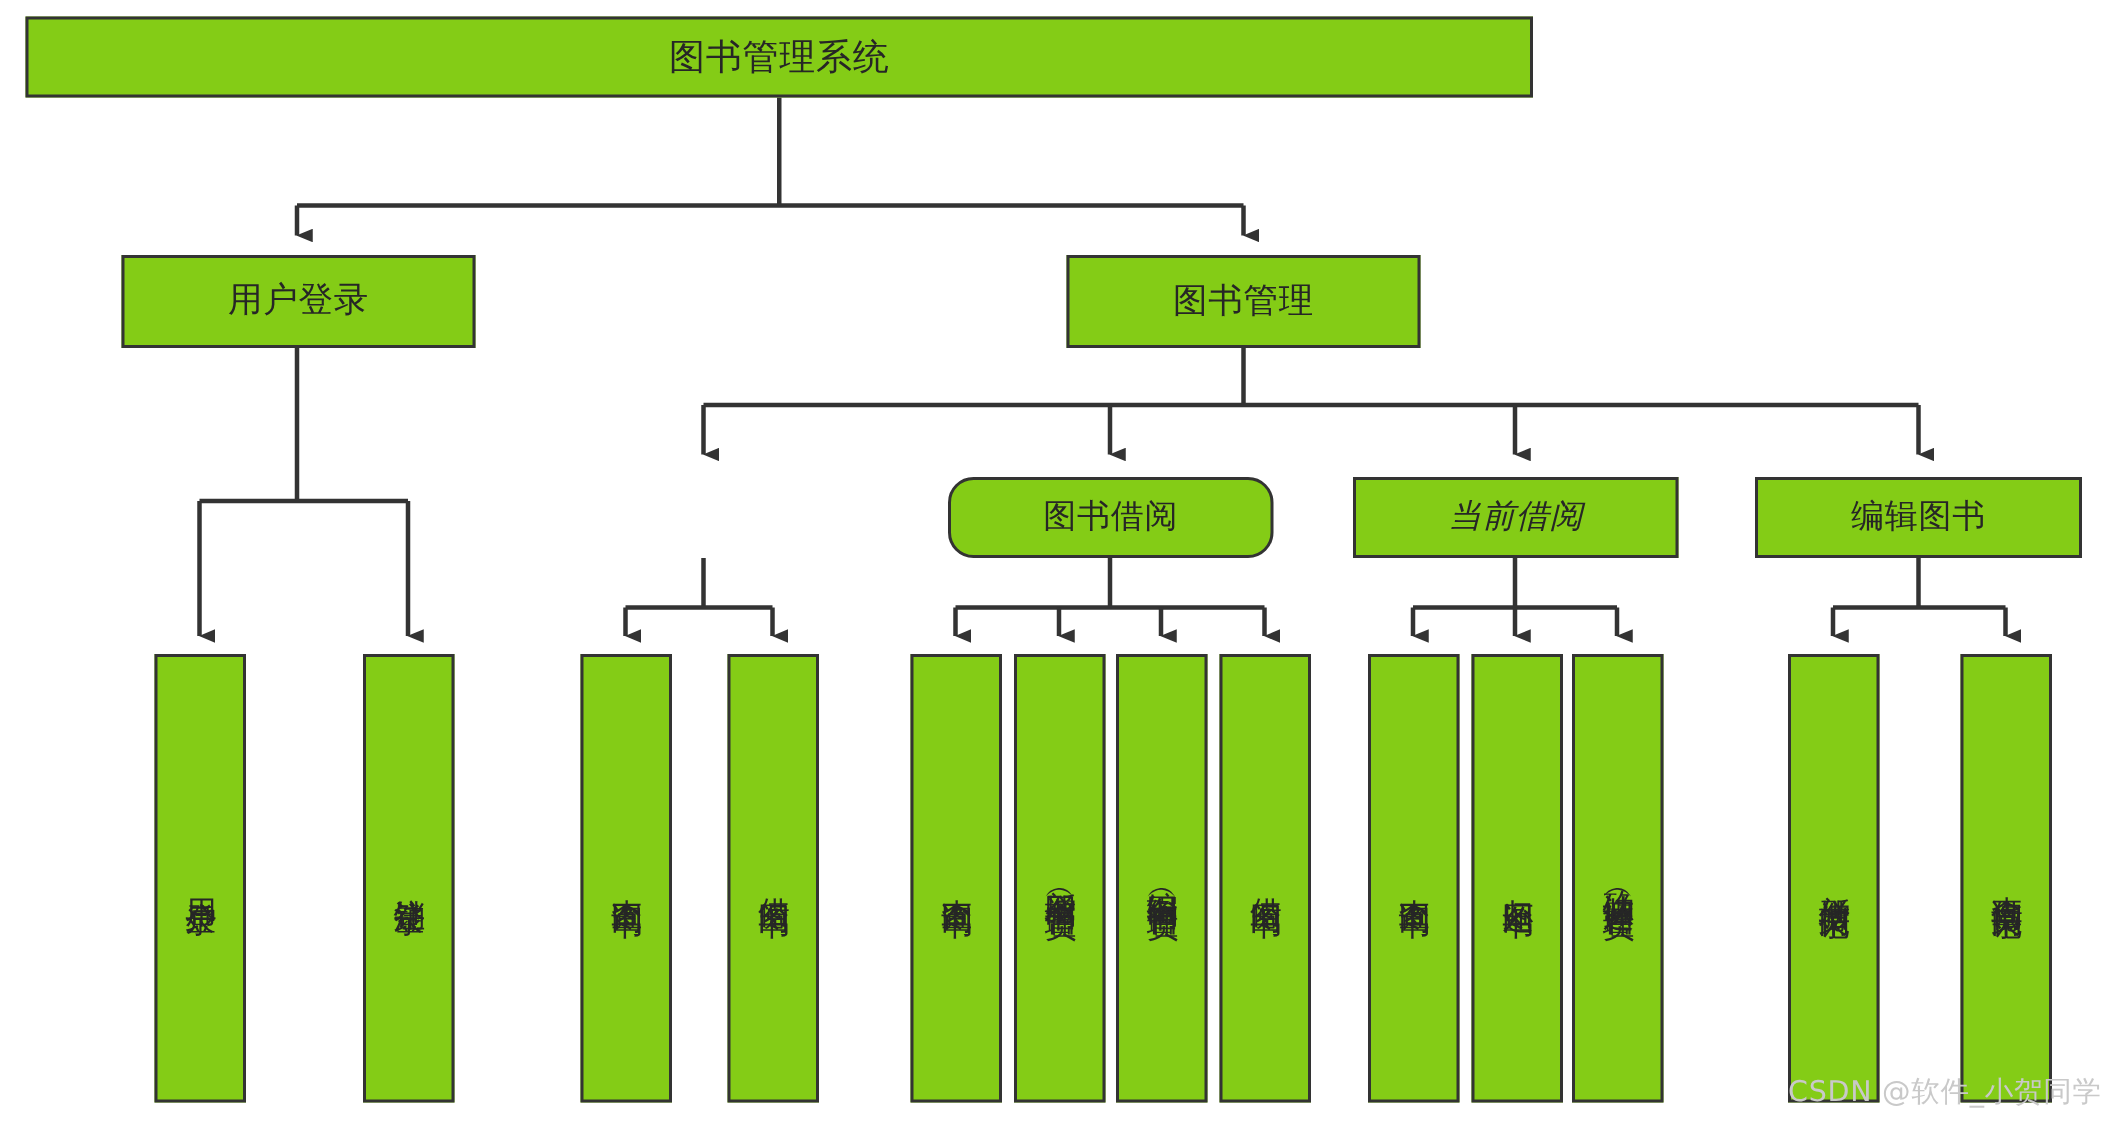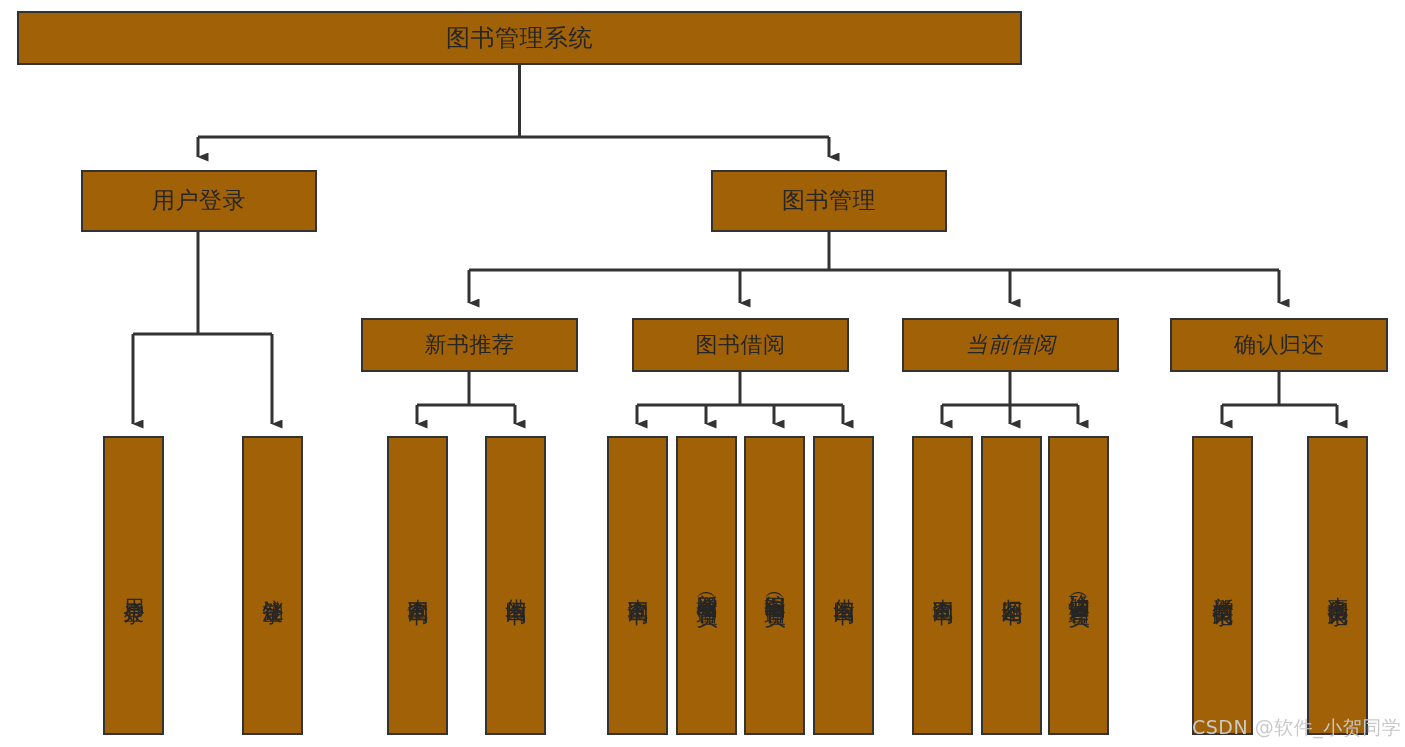--- a/index.html
+++ b/index.html
@@ -22,21 +22,21 @@
     position: absolute;
     left: 0;
     top: 0;
     width: 1405px;
     height: 747px;
   }
   .node-box {
     position: absolute;
     box-sizing: border-box;
     border: 2px solid #333333;
-    background: #a16207;
+    background: #84cc16;
     display: flex;
     align-items: center;
     justify-content: center;
     overflow: hidden;
   }
   .node-label {
     color: #262626;
     line-height: 1.02;
     text-align: center;
     white-space: pre-line;
@@ -123,31 +123,28 @@
     <span class="node-label">图书管理系统</span>
   </div>
 
   <div class="node-box node-l1" style="left:81px; top:170px; width:236px; height:62px;">
     <span class="node-label">用户登录</span>
   </div>
   <div class="node-box node-l1" style="left:711px; top:170px; width:236px; height:62px;font-family:Liberation Serif, serif;">
     <span class="node-label">图书管理</span>
   </div>
 
-  <div class="node-box node-l2" style="left:361px; top:318px; width:217px; height:54px;">
-    <span class="node-label">新书推荐</span>
-  </div>
-  <div class="node-box node-l2" style="left:632px; top:318px; width:217px; height:54px;">
+  <div class="node-box node-l2" style="left:632px; top:318px; width:217px; height:54px;border-radius:17px;">
     <span class="node-label">图书借阅</span>
   </div>
   <div class="node-box node-l2" style="left:902px; top:318px; width:217px; height:54px;font-style:italic;">
     <span class="node-label">当前借阅</span>
   </div>
   <div class="node-box node-l2" style="left:1170px; top:318px; width:218px; height:54px;">
-    <span class="node-label">确认归还</span>
+    <span class="node-label">编辑图书</span>
   </div>
 
   <div class="node-box node-leaf" style="left:103px; top:436px; width:61px; height:299px;">
     <span class="node-label">用户登录</span>
   </div>
   <div class="node-box node-leaf" style="left:242px; top:436px; width:61px; height:299px;">
     <span class="node-label">注销登录</span>
   </div>
 
   <div class="node-box node-leaf" style="left:387px; top:436px; width:61px; height:299px;">

